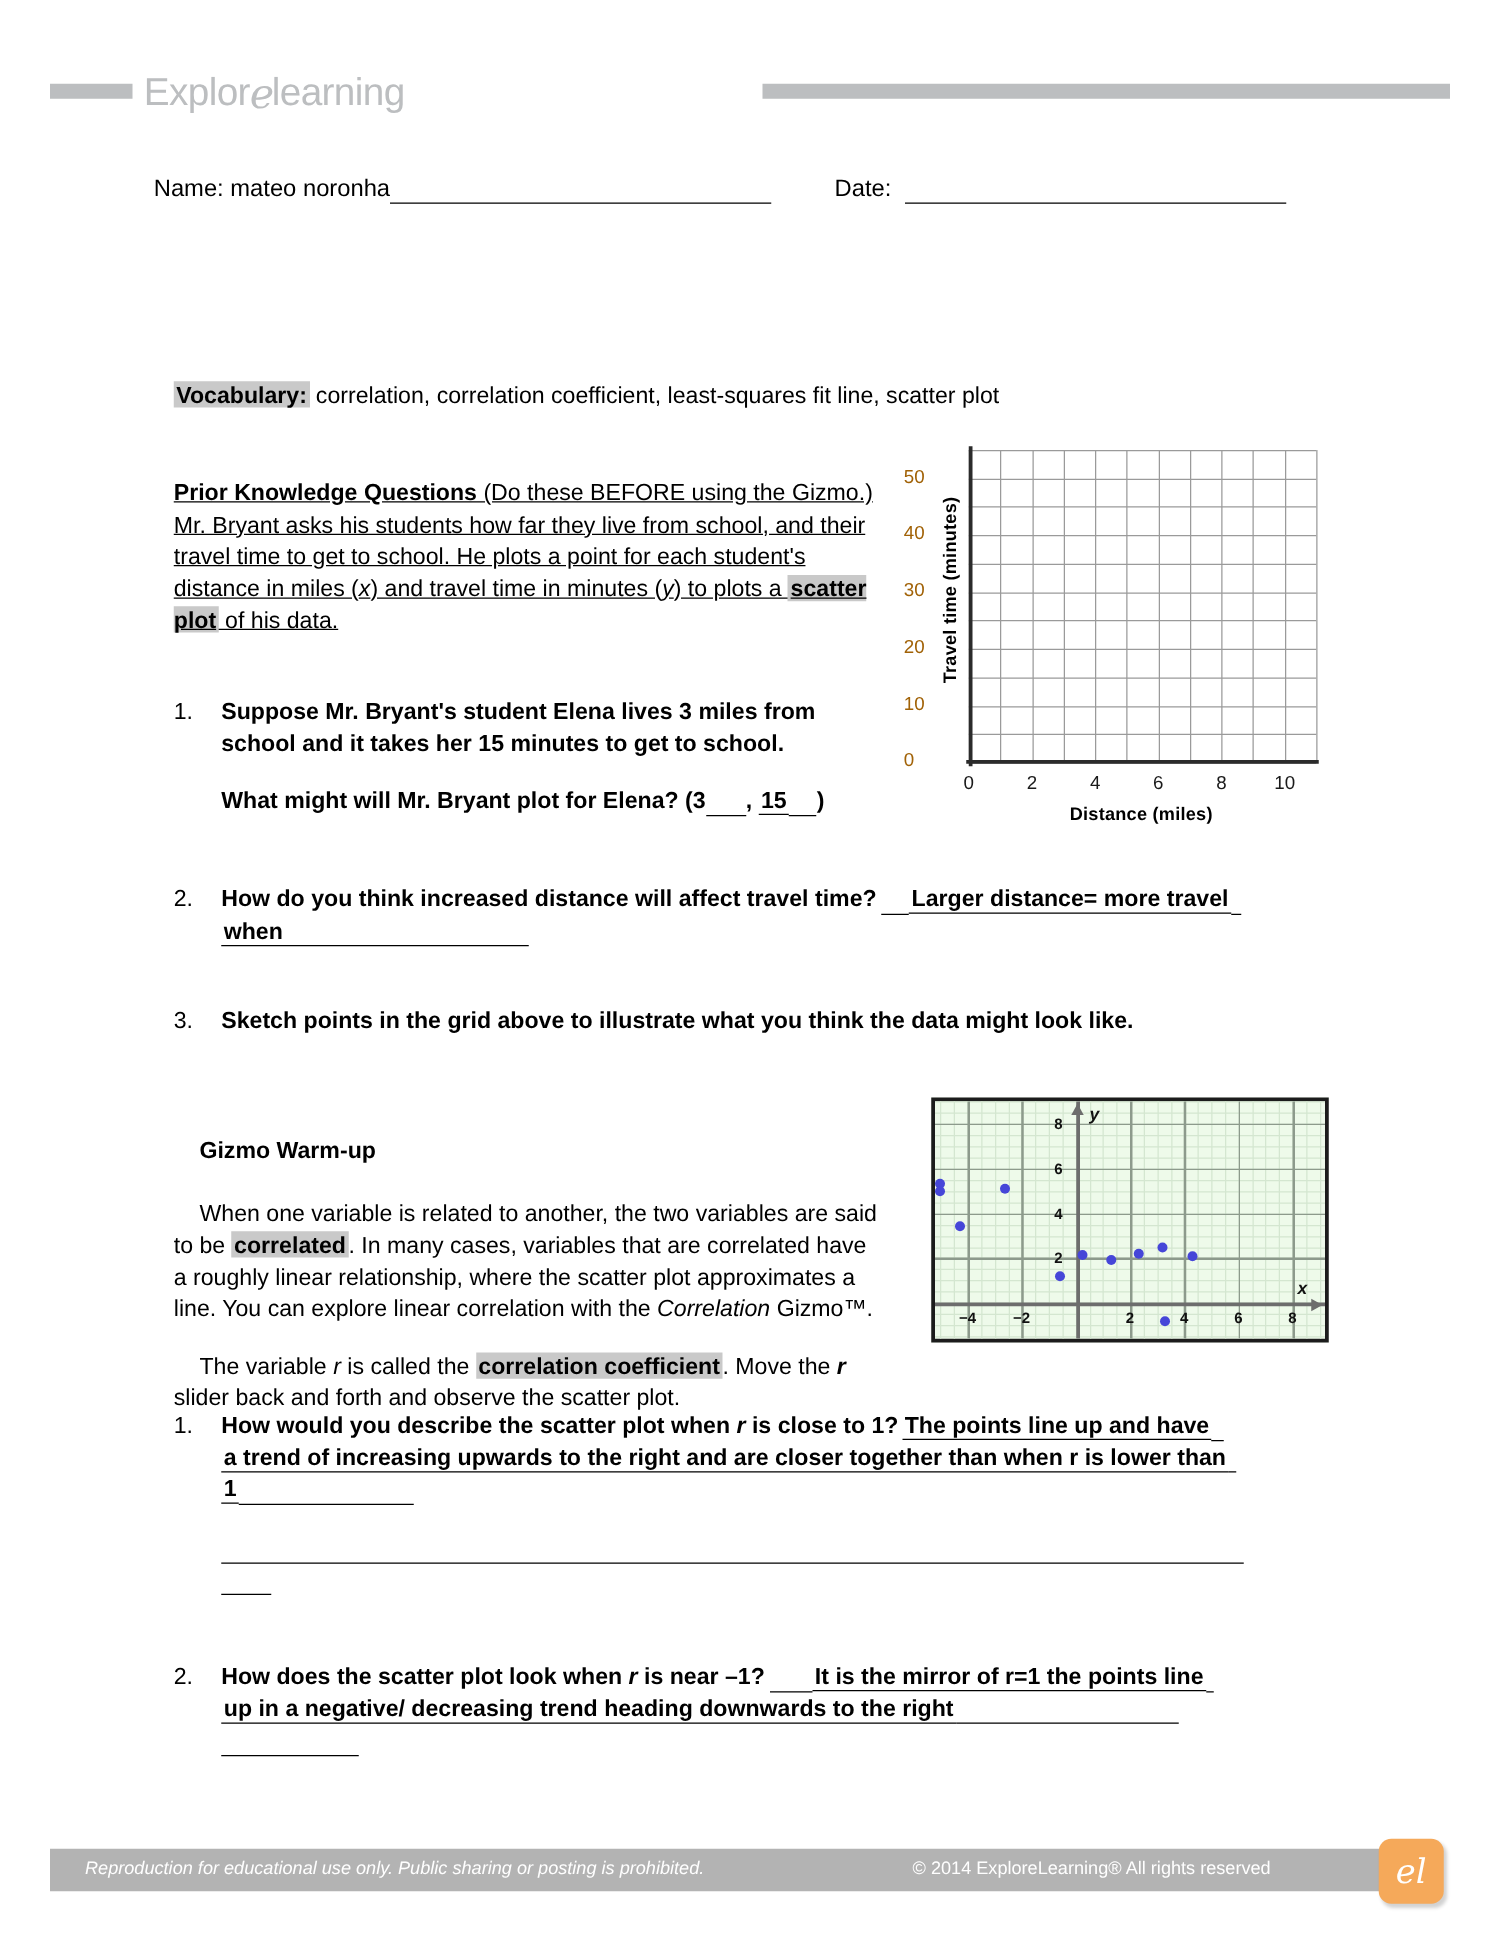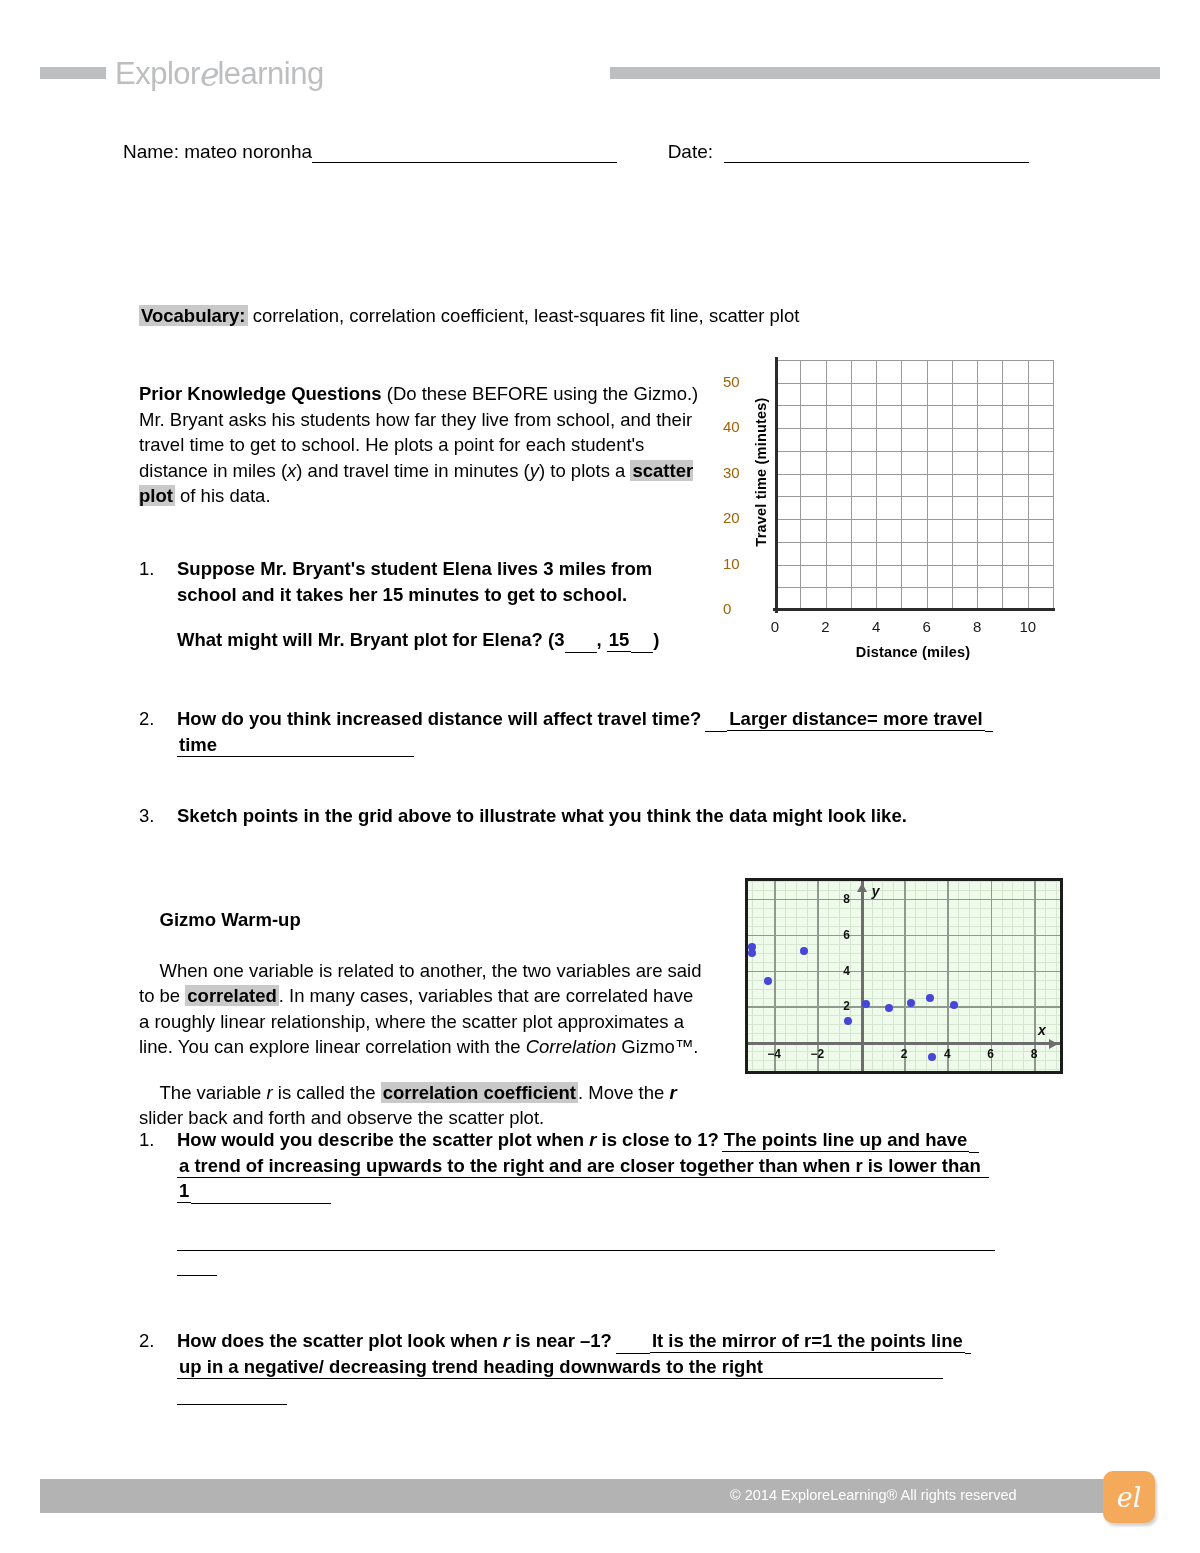--- a/index.html
+++ b/index.html
@@ -123,20 +123,21 @@
     white-space: nowrap;
   }
 
   
   .pk {
     position: absolute;
     left: 139px; top: 381px;
     width: 566px;
     font-size: 18.5px;
     line-height: 25.5px;
+    text-decoration: underline;
   }
 
   
   .q {
     position: absolute;
     font-size: 18.5px;
     line-height: 25.5px;
   }
   .qnum {
     position: absolute;
@@ -398,21 +399,21 @@
   <div class="q" style="left:139px; top:556px; width:566px;">
     <span class="qnum">1.</span>
     <span class="qbody">Suppose Mr. Bryant's student Elena lives 3 miles from school and it takes her 15 minutes to get to school.</span>
   </div>
   <div class="q" style="left:139px; top:627px; width:600px;">
     <span class="qbody"><span>What might will Mr. Bryant plot for Elena? (</span><span>3</span><span class="blank" style="width:32px"></span><span>, </span><span class="ans">15</span><span class="blank" style="width:22px"></span><span>)</span></span>
   </div>
 
   <div class="q" style="left:139px; top:706px; width:935px;">
     <span class="qnum">2.</span>
-    <span class="qbody"><span>How do you think increased distance will affect travel time?</span><span class="blank" style="width:22px;margin-left:4px"></span><span class="ans">Larger distance= more travel</span><span class="blank" style="width:8px"></span><br><span class="ans">time</span><span class="blank" style="width:195px"></span></span>
+    <span class="qbody"><span>How do you think increased distance will affect travel time?</span><span class="blank" style="width:22px;margin-left:4px"></span><span class="ans">Larger distance= more travel</span><span class="blank" style="width:8px"></span><br><span class="ans">when</span><span class="blank" style="width:195px"></span></span>
   </div>
 
   <div class="q" style="left:139px; top:803px; width:900px;">
     <span class="qnum">3.</span>
     <span class="qbody">Sketch points in the grid above to illustrate what you think the data might look like.</span>
   </div>
 
   <div class="grid-chart">
     <div class="gc-ytitle">Travel time (minutes)</div>
     <div class="gc-plot" id="gc-plot">
@@ -572,19 +573,20 @@
     <span class="blank" style="width:818px"></span><br>
     <span class="blank" style="width:40px"></span>
   </div>
 
   <div class="q" style="left:139px; top:1328px; width:935px;">
     <span class="qnum">2.</span>
     <span class="qbody"><span>How does the scatter plot look when </span><span class="ital">r</span><span> is near –1?</span><span class="blank" style="width:34px;margin-left:4px"></span><span class="ans">It is the mirror of r=1 the points line</span><span class="blank" style="width:6px"></span><br><span class="ans">up in a negative/ decreasing trend heading downwards to the right</span><span class="blank" style="width:178px"></span><br><span class="blank" style="width:110px"></span></span>
   </div>
 
   <div class="footer-bar">
+    <div class="footer-left">Reproduction for educational use only. Public sharing or posting is prohibited.</div>
     <div class="footer-right">© 2014 ExploreLearning®  All rights reserved</div>
   </div>
   <div class="footer-logo">
     <div class="footer-logo-mark">el</div>
   </div>
 
 </div>
 
 </body></html>

